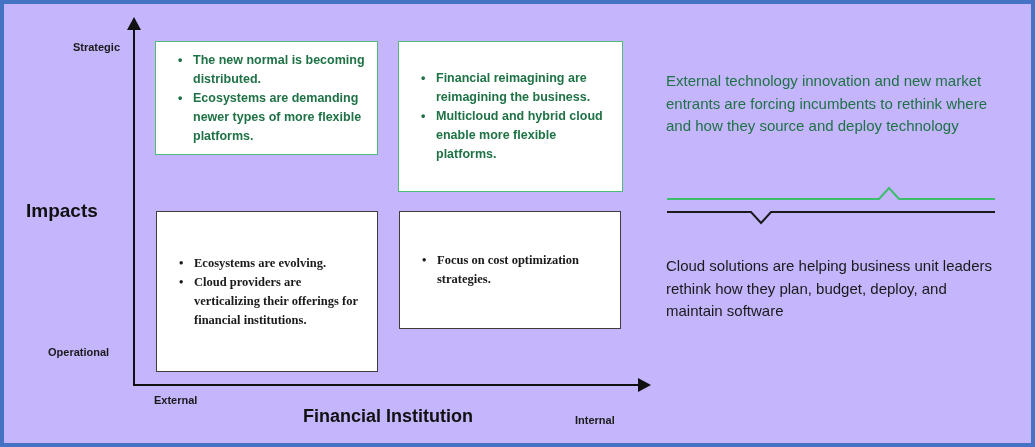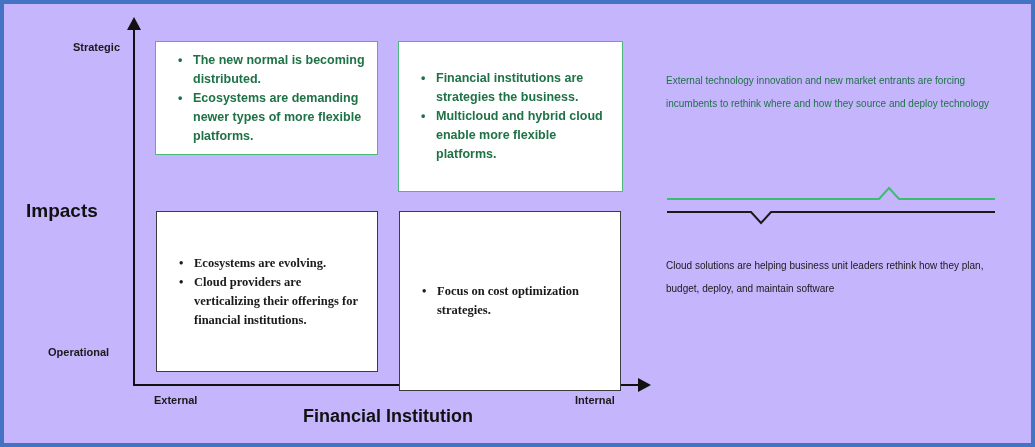--- a/index.html
+++ b/index.html
@@ -16,40 +16,40 @@
     border-bottom:13px solid #111;}
   .haxis-line{left:129px;top:380px;width:507px;height:2px;background:#111;}
   .haxis-arrow{left:634px;top:374px;width:0;height:0;
     border-top:7px solid transparent;border-bottom:7px solid transparent;
     border-left:13px solid #111;}
   
   .axis-small{font-size:11px;font-weight:bold;color:#1a1a1a;white-space:nowrap;}
   .lbl-strategic{left:58px;top:37px;width:58px;text-align:right;}
   .lbl-operational{left:44px;top:342px;}
   .lbl-external{left:150px;top:390px;}
-  .lbl-internal{left:571px;top:390px;}
+  .lbl-internal{left:571px;top:410px;}
   .lbl-impacts{left:22px;top:196px;font-size:19px;font-weight:bold;color:#111;}
   .lbl-fi{left:129px;top:402px;width:510px;text-align:center;
     font-size:18px;font-weight:bold;color:#111;}
   
   .quad{box-sizing:border-box;display:flex;align-items:center;background:#fff;}
   .quad ul{list-style:none;margin:0;padding:0 10px 0 22px;}
   .quad li{position:relative;padding-left:15px;font-size:12.5px;font-weight:bold;
     line-height:19px;}
   .quad li::before{content:"\2022";position:absolute;left:0;top:0;}
   .quad-green{border:1.5px solid #4CBB7A;}
   .quad-green li{color:#1F7246;}
   .quad-black{border:1.7px solid #3d3d3d;}
   .quad-black li{color:#1a1a1a;font-family:Liberation Serif, serif;}
   .q-tl{left:151px;top:37px;width:223px;height:114px;}
   .q-tr{left:394px;top:37px;width:225px;height:151px;}
   .q-bl{left:152px;top:207px;width:222px;height:161px;}
-  .q-br{left:395px;top:207px;width:222px;height:180px;}
+  .q-br{left:395px;top:207px;width:222px;height:118px;}
   
-  .note{width:336px;font-size:10px;line-height:22.5px;}
+  .note{width:336px;font-size:15px;line-height:22.5px;}
   .note-green{left:662px;top:66px;color:#1F7246;}
   .note-black{left:662px;top:251px;color:#1a1a1a;}
   .brace-green{left:662px;top:181px;}
   .brace-black{left:662px;top:202px;}
 </style>
 </head>
 <body>
 
 <div id="canvas">
 
@@ -68,21 +68,21 @@
 
   <div class="abs quad quad-green q-tl">
     <ul>
       <li>The new normal is becoming distributed.</li>
       <li>Ecosystems are demanding newer types of more flexible platforms.</li>
     </ul>
   </div>
 
   <div class="abs quad quad-green q-tr">
     <ul>
-      <li>Financial institutions are strategies the business.</li>
+      <li>Financial reimagining are reimagining the business.</li>
       <li>Multicloud and hybrid cloud enable more flexible platforms.</li>
     </ul>
   </div>
 
   <div class="abs quad quad-black q-bl">
     <ul>
       <li>Ecosystems are evolving.</li>
       <li>Cloud providers are verticalizing their offerings for financial institutions.</li>
     </ul>
   </div>

